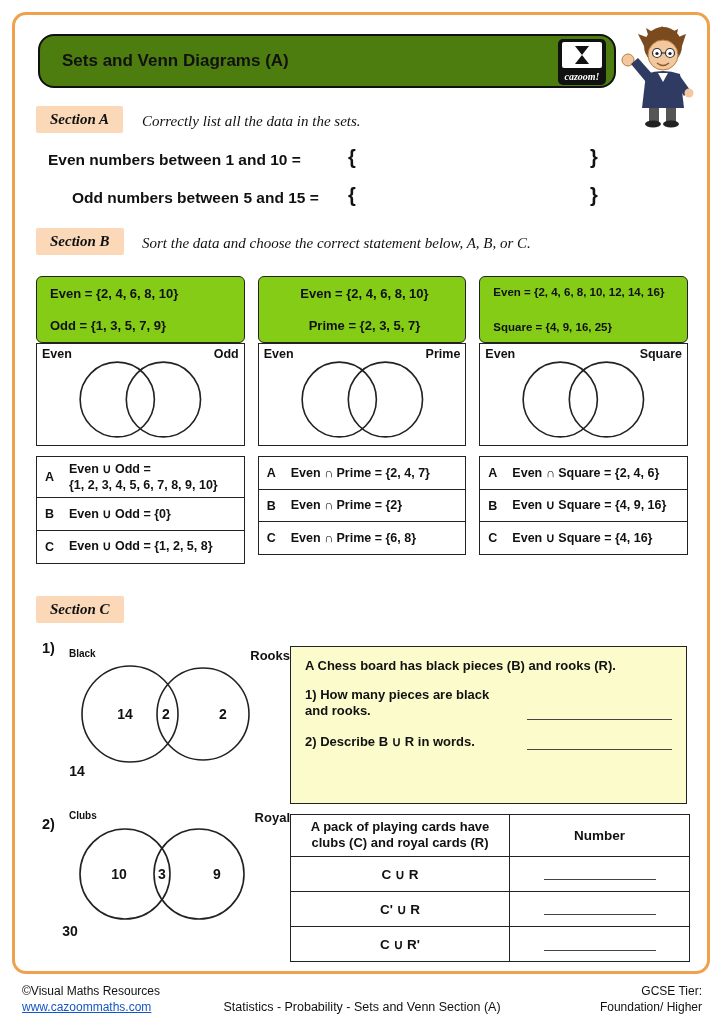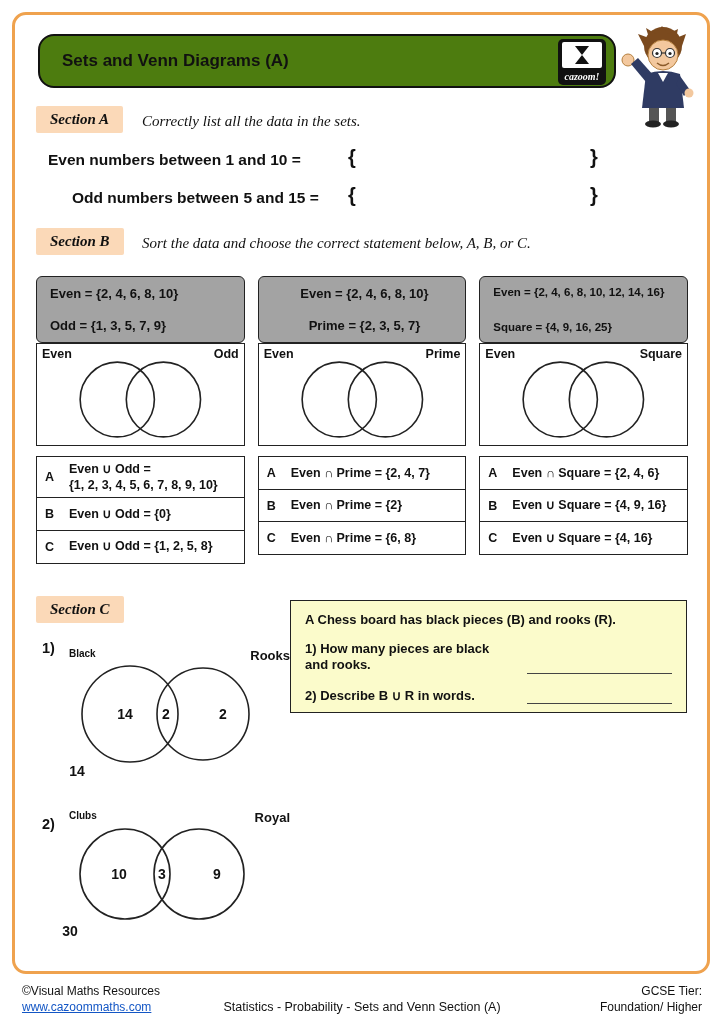--- a/index.html
+++ b/index.html
@@ -21,21 +21,21 @@
                    font-weight:bold; font-size:15px; border-radius:2px; }
   .instruction { position:absolute; font-family:"Liberation Serif",serif;
                  font-style:italic; font-size:15px; }
 
   .q-line { position:absolute; font-size:15.5px; font-weight:bold; }
   .brace { position:absolute; font-size:20px; font-weight:bold; }
   .answer-space { position:absolute; width:222px; height:22px; }
 
   .cols { position:absolute; left:36px; top:276px; width:652px; display:flex; gap:13px; }
   .col { flex:1; min-width:0; }
-  .set-box { background:#a3a3a3; border:1.5px solid #222; border-radius:6px;
+  .set-box { background:#84cc16; border:1.5px solid #222; border-radius:6px;
              padding:9px 8px 9px 13px; height:67px;
              display:flex; flex-direction:column; justify-content:space-between; }
   .set-line { font-size:13px; font-weight:bold; white-space:nowrap; }
   .col2 .set-line { text-align:center; }
   .col3 .set-line { font-size:11.5px; }
   .venn-box { border:1.5px solid #222; height:103px; position:relative; background:#fff; }
   .venn-box svg { position:absolute; inset:0; width:100%; height:100%; }
   .vlabel { position:absolute; top:3px; font-size:12.5px; font-weight:700; }
   .vl { left:5px; } .vr { right:5px; }
   .options { margin-top:10px; }
@@ -233,21 +233,21 @@
     <svg viewBox="0 0 235 135" preserveAspectRatio="none">
       <circle cx="75" cy="66" r="48" fill="none" stroke="#222" stroke-width="1.6"></circle>
       <circle cx="148" cy="66" r="46" fill="none" stroke="#222" stroke-width="1.6"></circle>
       <text class="vnum" x="70" y="71">14</text>
       <text class="vnum" x="111" y="71">2</text>
       <text class="vnum" x="168" y="71">2</text>
       <text class="vnum" x="22" y="128">14</text>
     </svg>
   </div>
 
-  <div class="qbox" style="left:290px; top:600px; height:113px;">
+  <div class="qbox" style="left:290px; top:646px; height:158px;">
     <div class="qintro">A Chess board has black pieces (B) and rooks (R).</div>
     <div class="qitem">
       <span class="qitem-text">1) How many pieces are black
 and rooks.</span>
       <span class="answer-line"></span>
     </div>
     <div class="qitem">
       <span class="qitem-text">2) Describe B ∪ R in words.</span>
       <span class="answer-line"></span>
     </div>
@@ -261,20 +261,39 @@
     <svg viewBox="0 0 235 135" preserveAspectRatio="none">
       <circle cx="70" cy="64" r="45" fill="none" stroke="#222" stroke-width="1.6"></circle>
       <circle cx="144" cy="64" r="45" fill="none" stroke="#222" stroke-width="1.6"></circle>
       <text class="vnum" x="64" y="69">10</text>
       <text class="vnum" x="107" y="69">3</text>
       <text class="vnum" x="162" y="69">9</text>
       <text class="vnum" x="15" y="126">30</text>
     </svg>
   </div>
 
+  <div class="ctable" style="left:290px; top:814px;">
+    <div class="th-left">A pack of playing cards have clubs (C) and royal cards (R)</div>
+    <div class="th-right">Number</div>
+
+    <div class="td-left">C ∪ R</div>
+    <div class="td-right">
+      <span class="answer-line2"></span>
+    </div>
+
+    <div class="td-left">C' ∪ R</div>
+    <div class="td-right">
+      <span class="answer-line2"></span>
+    </div>
+
+    <div class="td-left">C ∪ R'</div>
+    <div class="td-right">
+      <span class="answer-line2"></span>
+    </div>
+  </div>
 
   <div class="footer-left">
     <div>©Visual Maths Resources</div>
     <a>www.cazoommaths.com</a>
   </div>
   <div class="footer-center">Statistics - Probability - Sets and Venn Section (A)</div>
   <div class="footer-right">
     <div>GCSE Tier:</div>
     <div>Foundation/ Higher</div>
   </div>

